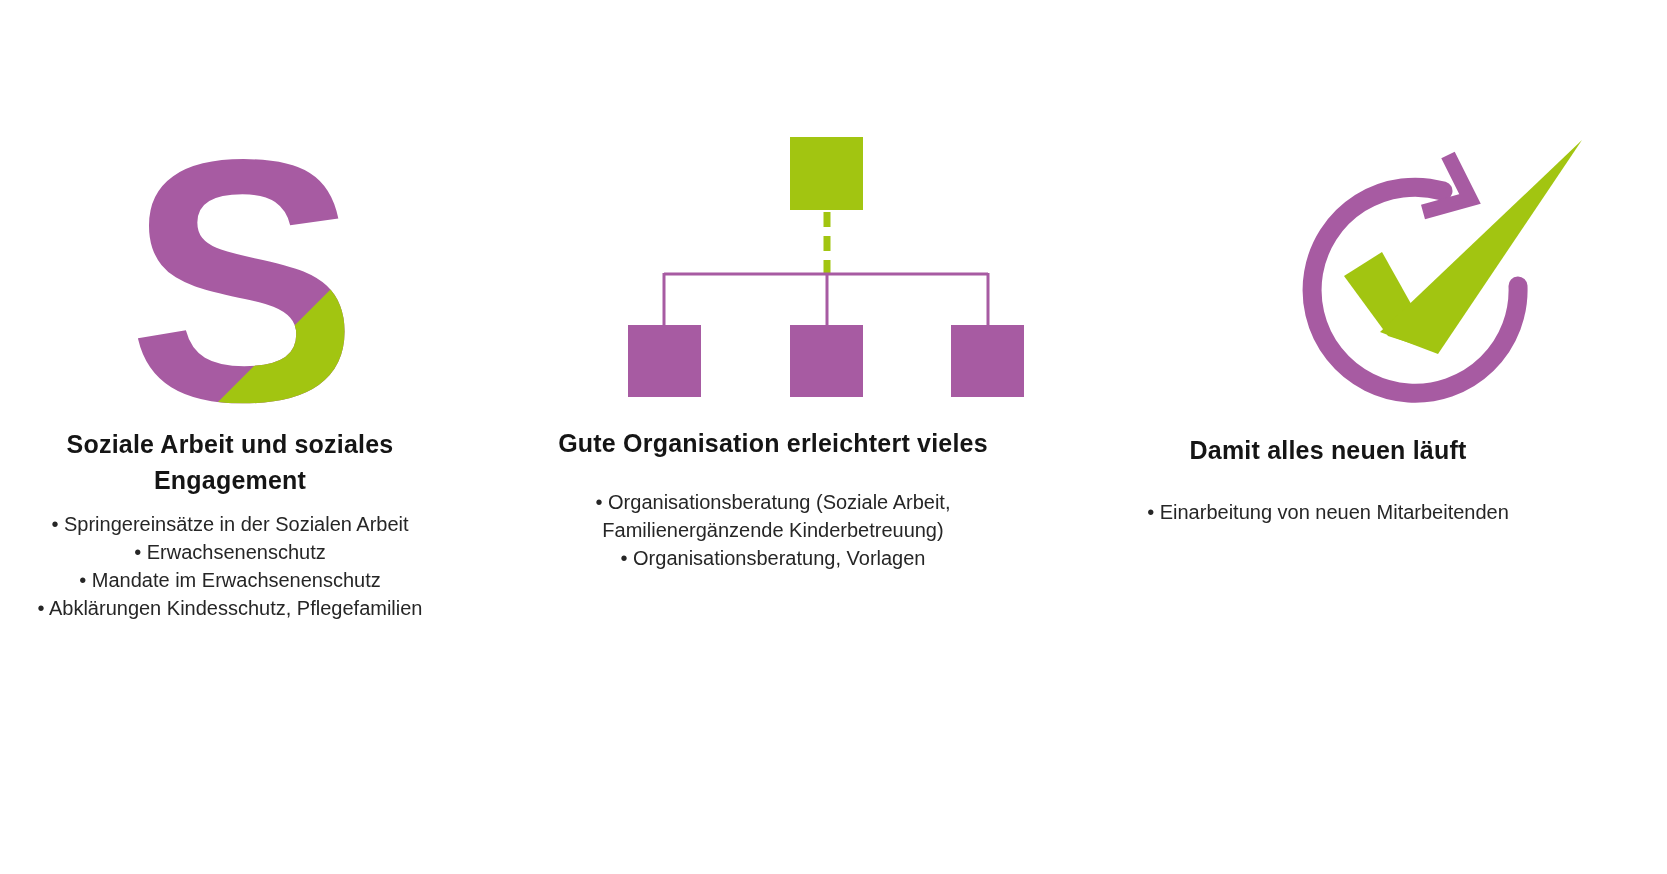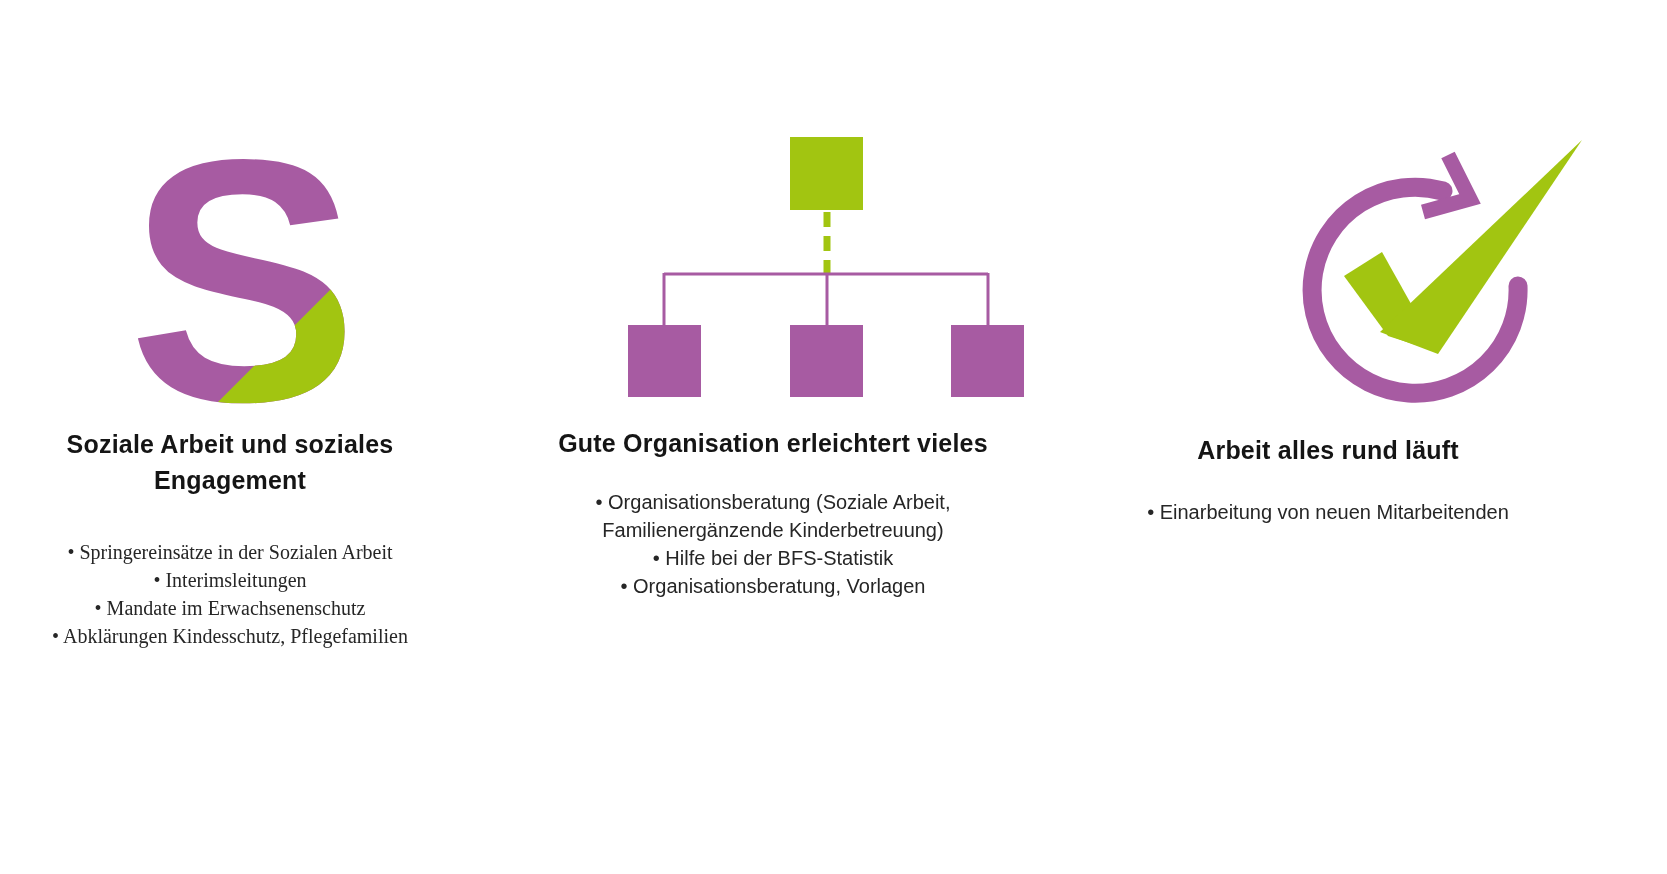--- a/index.html
+++ b/index.html
@@ -41,21 +41,21 @@
     color: var(--c-title-text, #151515);
     letter-spacing: 0.2px;
   }
   #col-1 .title { line-height: 46px; }
 
   .bullets {
     font-size: 20px;
     line-height: 28px;
     color: var(--c-body-text, #262626);
   }
-  #col-0 .bullets { margin-top: 40px; font-family: Liberation Serif, serif; }
+  #col-0 .bullets { margin-top: 12px; }
   #col-1 .bullets { margin-top: 22px; }
   #col-2 .bullets { margin-top: 30px; }
 
   svg text { user-select: none; }
 </style>
 </head>
 <body>
 
 <div class="canvas">
 
@@ -97,35 +97,34 @@
 
       <polygon points="56,150 94,126 150,226 100,210" fill="var(--c-green)"></polygon>
       <polygon points="92,206 150,228 294,14" fill="var(--c-green)"></polygon>
     </svg>
   </div>
 
   <section class="textblock" id="col-0">
     <h2 class="title">Soziale Arbeit und soziales Engagement</h2>
     <div class="bullets">
         <div class="bullet-line">• Springereinsätze in der Sozialen Arbeit</div>
-        <div class="bullet-line">• Interimsleitungen</div>
+        <div class="bullet-line">• Erwachsenenschutz</div>
         <div class="bullet-line">• Mandate im Erwachsenenschutz</div>
         <div class="bullet-line">• Abklärungen Kindesschutz, Pflegefamilien</div>
       </div>
   </section>
 
   <section class="textblock" id="col-1">
     <h2 class="title">Gute Organisation erleichtert vieles</h2>
     <div class="bullets">
         <div class="bullet-line">• Organisationsberatung (Soziale Arbeit, Familienergänzende Kinderbetreuung)</div>
-        <div class="bullet-line">• Hilfe bei der BFS-Statistik</div>
         <div class="bullet-line">• Organisationsberatung, Vorlagen</div>
       </div>
   </section>
 
   <section class="textblock" id="col-2">
-    <h2 class="title">Arbeit alles rund läuft</h2>
+    <h2 class="title">Damit alles neuen läuft</h2>
     <div class="bullets">
         <div class="bullet-line">• Einarbeitung von neuen Mitarbeitenden</div>
       </div>
   </section>
 
 </div>
 
 </body></html>

